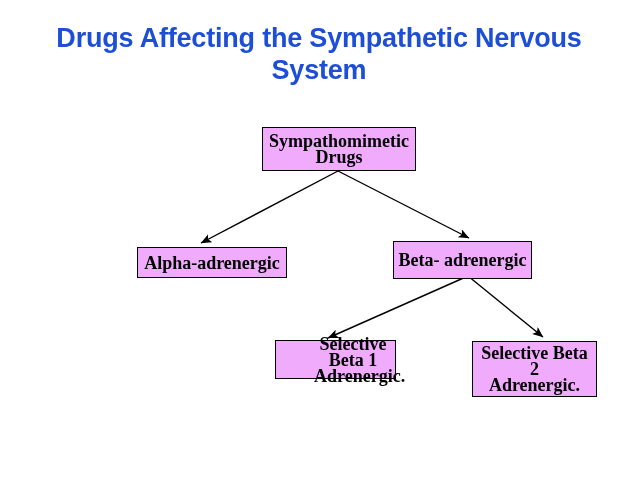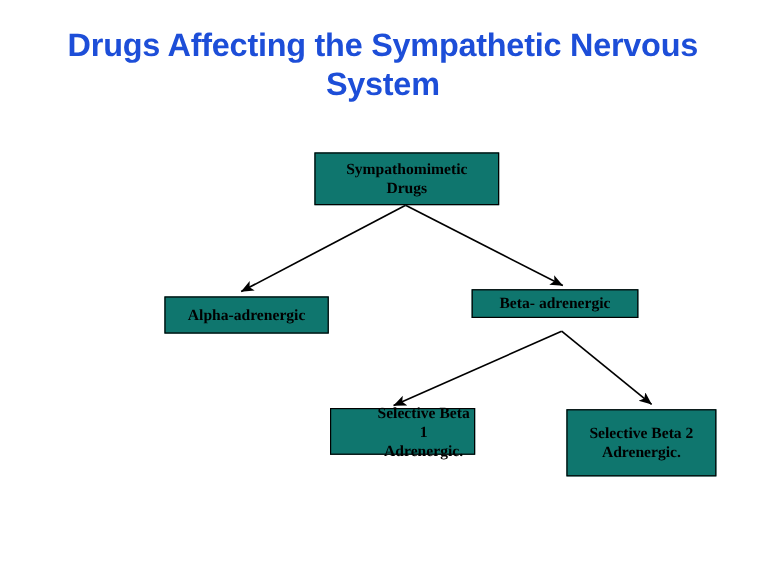--- a/index.html
+++ b/index.html
@@ -30,44 +30,44 @@
   }
   #diagram-svg {
     position: absolute;
     left: 0;
     top: 0;
     width: 638px;
     height: 479px;
   }
   .node {
     position: absolute;
-    background: #0f766e;
+    background: #f0abfc;
     border: 1.6px solid #000000;
     box-sizing: border-box;
     display: flex;
     align-items: center;
     justify-content: center;
     text-align: center;
     font-family: "Liberation Serif", "DejaVu Serif", serif;
     font-weight: bold;
-    font-size: 13px;
+    font-size: 18px;
     line-height: 16px;
     color: #000000;
     z-index: 2;
   }
   .node-label {
     display: block;
     width: 100%;
     padding: 0 3px;
     box-sizing: border-box;
     white-space: pre-line;
   }
   #node-root   { left: 262px; top: 127px; width: 154px; height: 44px; }
-  #node-alpha  { left: 137px; top: 247px; width: 137px; height: 31px; }
-  #node-beta   { left: 393px; top: 241px; width: 139px; height: 24px; }
+  #node-alpha  { left: 137px; top: 247px; width: 150px; height: 31px; }
+  #node-beta   { left: 393px; top: 241px; width: 139px; height: 38px; }
   #node-beta1  { left: 275px; top: 340px; width: 121px; height: 39px; padding-left: 35px; }
   #node-beta2  { left: 472px; top: 341px; width: 125px; height: 56px; }
 </style>
 </head>
 <body>
 
 <div id="slide">
 
   <div id="title">Drugs Affecting the Sympathetic Nervous System</div>
 

